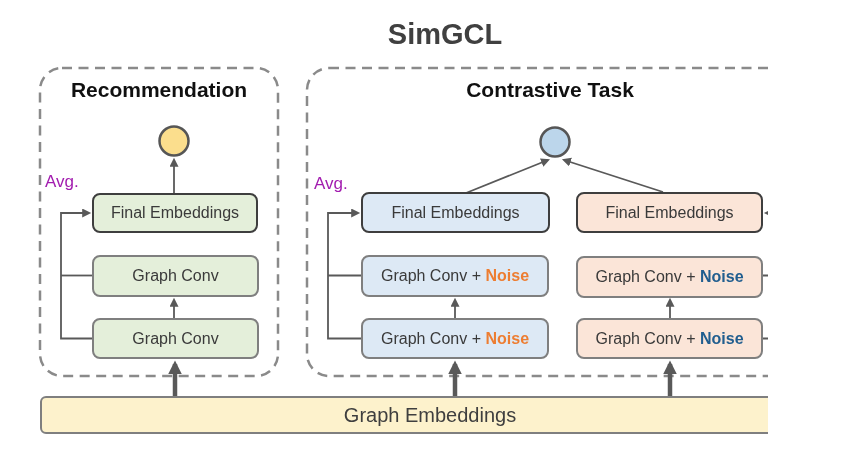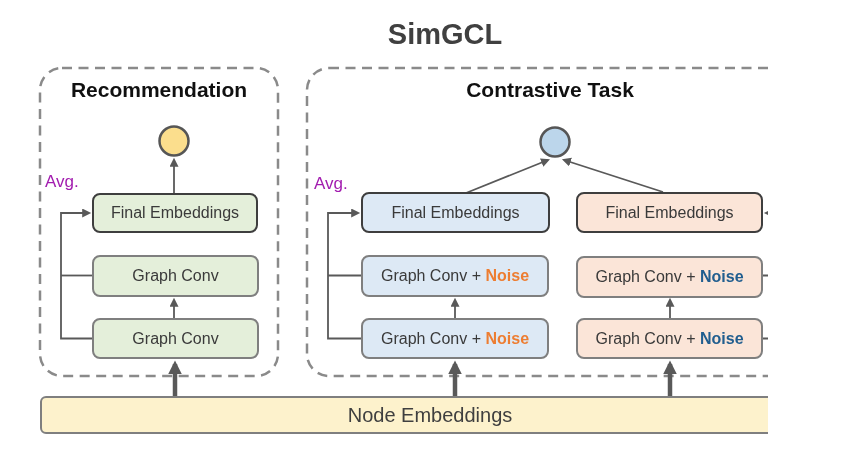--- a/index.html
+++ b/index.html
@@ -105,14 +105,14 @@
   <div id="rec-conv2" class="box green">Graph Conv</div>
 
   <div id="con-l-final" class="box blue dark">Final Embeddings</div>
   <div id="con-l-conv1" class="box blue"><span>Graph Conv + </span><span class="noise-o">Noise</span></div>
   <div id="con-l-conv2" class="box blue"><span>Graph Conv + </span><span class="noise-o">Noise</span></div>
 
   <div id="con-r-final" class="box pink dark">Final Embeddings</div>
   <div id="con-r-conv1" class="box pink"><span>Graph Conv + </span><span class="noise-b">Noise</span></div>
   <div id="con-r-conv2" class="box pink"><span>Graph Conv + </span><span class="noise-b">Noise</span></div>
 
-  <div id="node-box" class="box">Node Embeddings</div>
+  <div id="node-box" class="box">Graph Embeddings</div>
 </div>
 
 </body></html>

